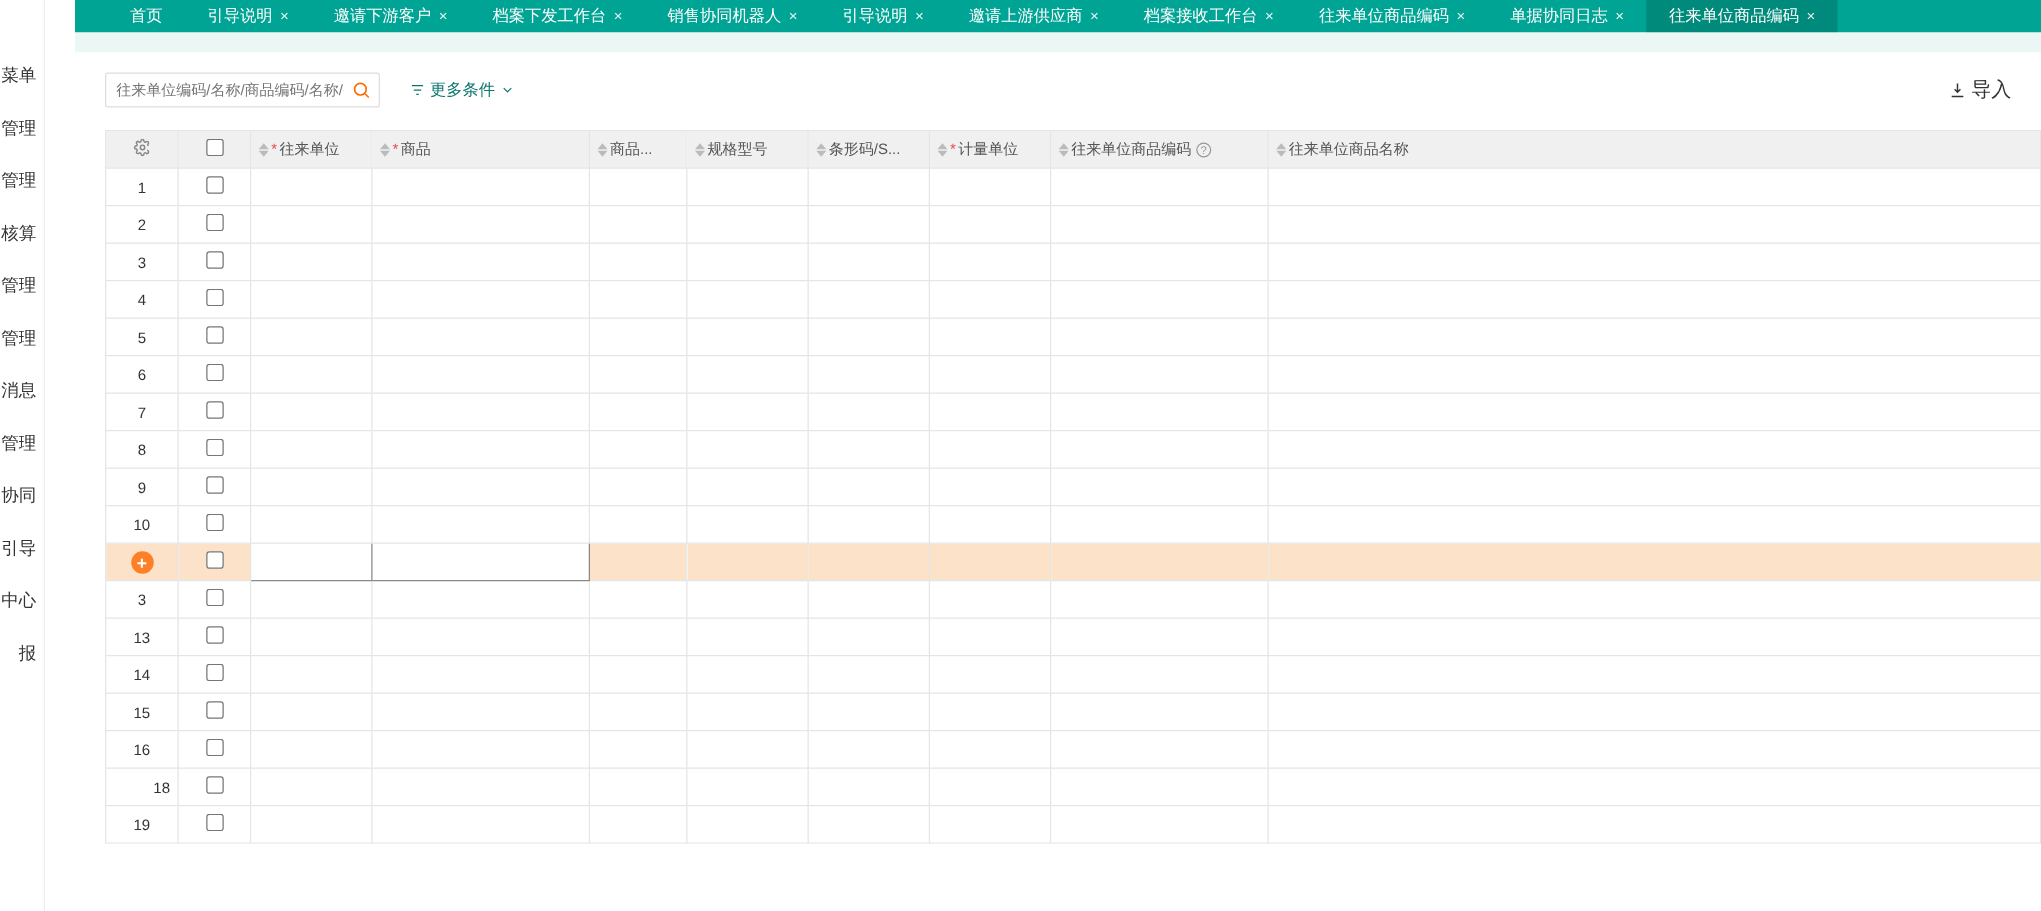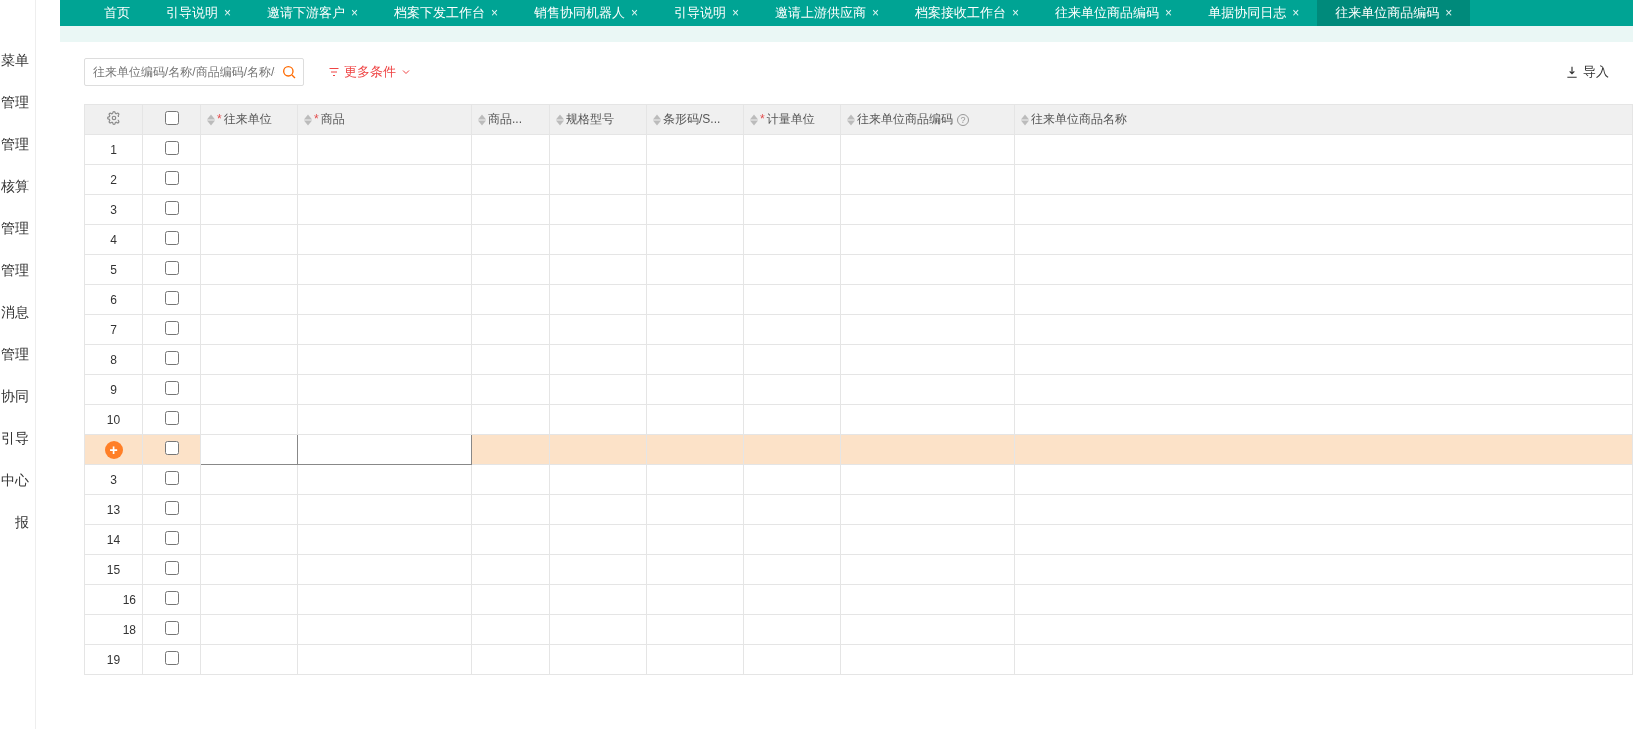--- a/index.html
+++ b/index.html
@@ -55,26 +55,26 @@
   }
   .search-box input {
     flex: 1; border: none; outline: none; padding: 0 28px 0 8px;
     font-size: 12px; color: #999; background: transparent;
   }
   .search-box .icon {
     position: absolute; right: 6px; top: 50%; transform: translateY(-50%);
     width: 16px; height: 16px; color: #FF6A00;
   }
   .more-cond {
-    display: flex; align-items: center; gap: 4px; color: #ef4444; font-size: 13px; cursor: pointer;
+    display: flex; align-items: center; gap: 4px; color: #0f766e; font-size: 13px; cursor: pointer;
   }
   .more-cond .icon { width: 12px; height: 12px; }
   .spacer { flex: 1; }
   .export-btn {
-    display: flex; align-items: center; gap: 4px; color: #333; font-size: 13px; cursor: pointer;
+    display: flex; align-items: center; gap: 4px; color: #333; font-size: 16px; cursor: pointer;
   }
   .export-btn .icon { width: 14px; height: 14px; }
 
   
   .table-wrap { position: relative; overflow: hidden; }
   table { border-collapse: collapse; width: 100%; table-layout: fixed; }
   th, td {
     border: 1px solid #E5E5E5; height: 30px; padding: 0 6px;
     text-align: left; font-size: 12px; color: #333; overflow: hidden;
     white-space: nowrap; text-overflow: ellipsis; vertical-align: middle;
@@ -490,21 +490,21 @@
             <td></td>
             <td></td>
             <td></td>
             <td></td>
             <td></td>
             <td></td>
             <td></td>
             <td></td>
           </tr>
           <tr>
-            <td style="text-align: right;">16</td>
+            <td style="text-align: center;">16</td>
             <td style="text-align: center;"><input type="checkbox" class="row-chk" style=""></td>
             <td></td>
             <td></td>
             <td></td>
             <td></td>
             <td></td>
             <td></td>
             <td></td>
             <td></td>
           </tr>

